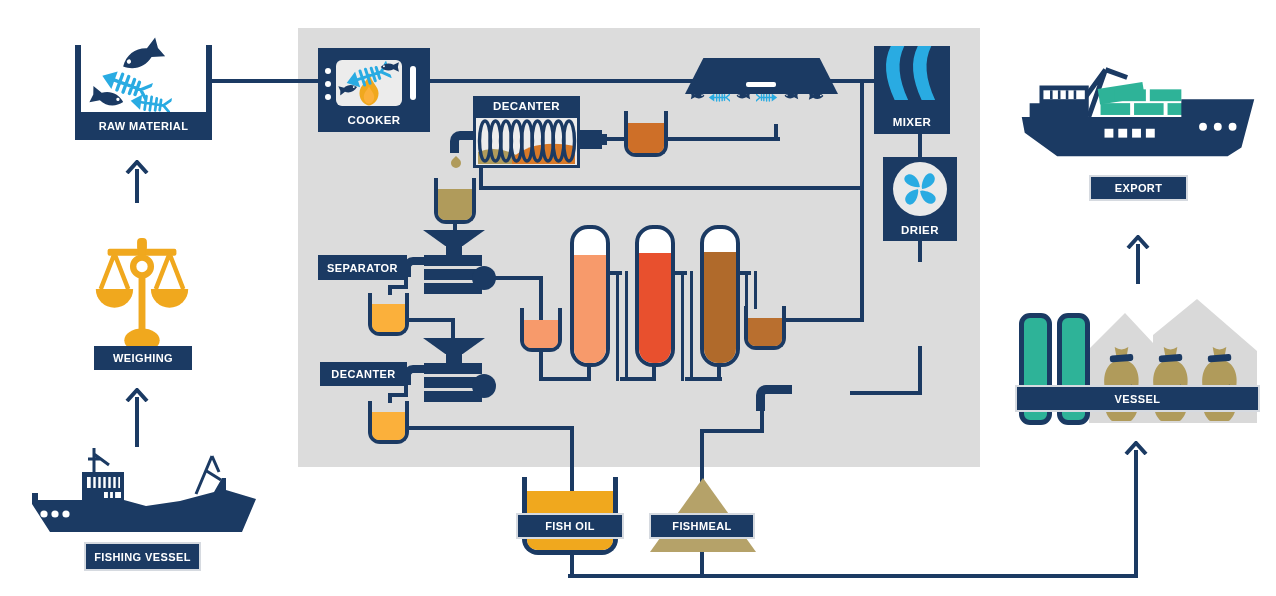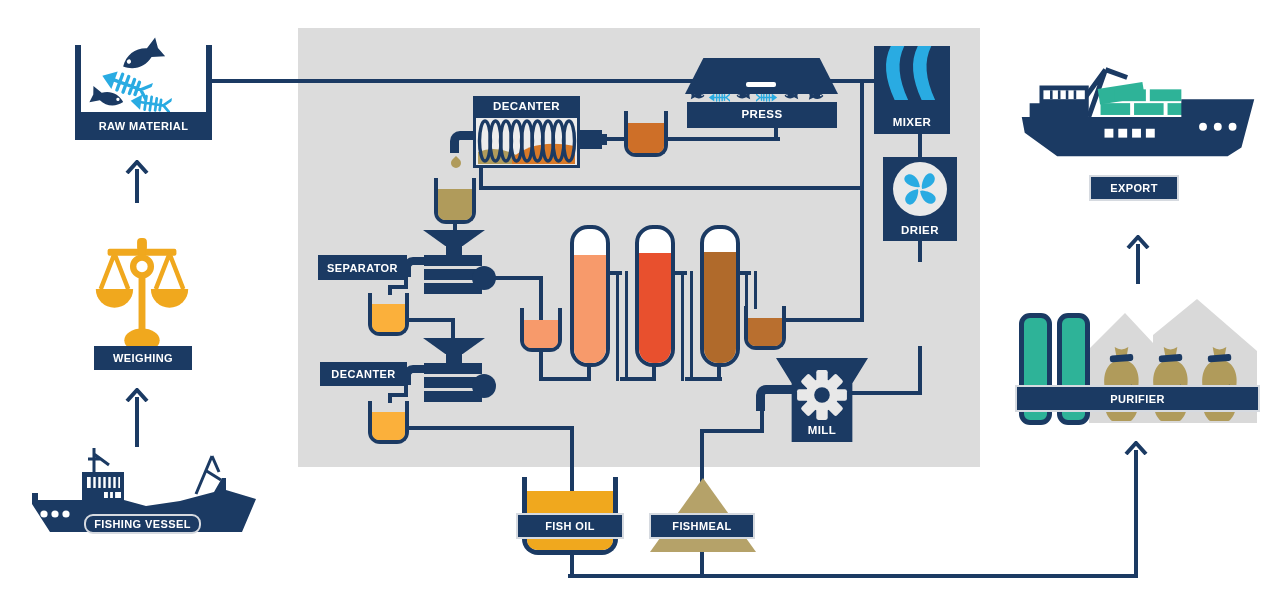--- a/index.html
+++ b/index.html
@@ -165,22 +165,44 @@
       <path d="M64,35 L64,46 M69,35 L69,46 M74,35 L74,46 M79,35 L79,46 M84,35 L84,46 M89,35 L89,46"></path>
     </g>
     <rect x="76" y="50" width="17" height="6" fill="#fff"></rect>
     <g stroke="#1b3a63" stroke-width="2.2">
         <path d="M81,50 L81,56 M86,50 L86,56"></path>
       </g>
     <circle cx="16" cy="72" r="3.6" fill="#fff"></circle>
       <circle cx="27" cy="72" r="3.6" fill="#fff"></circle>
       <circle cx="38" cy="72" r="3.6" fill="#fff"></circle>
   </svg>
-  <div class="lbl bordered" style="left:84px;top:514px;width:117px;height:20px;border-radius:9px;">FISHING VESSEL</div>
-
+  <div class="lbl bordered" style="left:84px;top:542px;width:117px;height:29px;">FISHING VESSEL</div>
+
+  <div class="navybox" style="left:318px;top:48px;width:112px;height:84px;">
+    <div class="abs" style="left:18px;top:12px;width:66px;height:46px;background:#ececec;border-radius:6px;overflow:hidden;">
+      <svg class="abs" style="left:20px;top:12px;width:26px;height:34px;" viewBox="0 0 30 38">
+        <path fill="#f0a81e" d="M15,0 C15,10 4,14 4,24 C4,33 11,38 15,38 C19,38 26,33 26,24 C26,16 18,12 15,0 Z"></path>
+        <path fill="#fbb03b" d="M15,16 C13,20 9,23 9,28 C9,33 12,36 15,36 C18,36 21,33 21,28 C21,24 17,20 15,16 Z"></path>
+      </svg>
+      <svg class="abs" style="left:8px;top:5px;width:46px;transform:rotate(-18deg);" viewBox="0 0 28 14">
+          <use href="#fish-skel" style="color:#29abe2"></use>
+        </svg>
+      <svg class="abs" style="left:2px;top:24px;width:20px;transform:scaleX(-1) rotate(12deg);" viewBox="0 0 28 14">
+          <use href="#fish-solid" fill="#1b3a63"></use>
+        </svg>
+      <svg class="abs" style="left:44px;top:2px;width:20px;" viewBox="0 0 28 14">
+          <use href="#fish-solid" fill="#1b3a63"></use>
+        </svg>
+    </div>
+    <div class="abs" style="left:7px;top:20px;width:6px;height:6px;border-radius:50%;background:#fff;"></div>
+    <div class="abs" style="left:7px;top:33px;width:6px;height:6px;border-radius:50%;background:#fff;"></div>
+    <div class="abs" style="left:7px;top:46px;width:6px;height:6px;border-radius:50%;background:#fff;"></div>
+    <div class="abs" style="left:92px;top:18px;width:6px;height:34px;border-radius:3px;background:#fff;"></div>
+    <div class="mlabel" style="bottom:6px;">COOKER</div>
+  </div>
 
   <div class="navybox" style="left:473px;top:96px;width:107px;height:72px;">
     <div class="mlabel" style="top:4px;">DECANTER</div>
     <div class="abs" style="left:3px;top:22px;width:101px;height:47px;background:#ececec;overflow:hidden;">
       <svg style="width:101px;height:47px;" viewBox="0 0 101 47">
         <path fill="#b09b5b" d="M2,46 L2,34 Q22,26 44,39 L44,46 Z"></path>
         <path fill="#d97927" d="M36,46 L36,40 Q58,20 99,28 L99,46 Z"></path>
         <g stroke="#1b3a63" stroke-width="3.4" fill="none">
           <ellipse cx="9" cy="23" rx="5.5" ry="20"></ellipse>
             <ellipse cx="19.5" cy="23" rx="5.5" ry="20"></ellipse>
@@ -214,23 +236,20 @@
     </svg>
   <svg class="abs" style="left:756px;top:92px;width:22px;transform:scaleX(-1);z-index:2;" viewBox="0 0 28 14">
       <use href="#fish-skel" style="color:#29abe2"></use>
     </svg>
   <svg class="abs" style="left:784px;top:92px;width:15px;z-index:2;" viewBox="0 0 28 14">
       <use href="#fish-solid" fill="#1b3a63"></use>
     </svg>
   <svg class="abs" style="left:808px;top:92px;width:16px;transform:scaleX(-1);z-index:2;" viewBox="0 0 28 14">
       <use href="#fish-solid" fill="#1b3a63"></use>
     </svg>
-  <div class="navybox" style="left:687px;top:102px;width:150px;height:26px;">
-    <div class="mlabel" style="top:6px;">PRESS</div>
-  </div>
 
   <div class="beaker" style="left:624px;top:111px;width:44px;height:46px;">
     <div class="liq" style="top:12px;background:var(--dkor);"></div>
   </div>
 
   <div class="navybox" style="left:874px;top:46px;width:76px;height:88px;overflow:hidden;">
     <svg class="abs" style="left:6px;top:0px;width:64px;height:54px;" viewBox="0 0 64 56">
       <path fill="#29abe2" d="M10,0 C2,16 4,34 14,56 L28,56 C18,34 16,16 24,0 Z"></path>
       <path fill="#29abe2" d="M38,0 C30,16 32,34 42,56 L56,56 C46,34 44,16 52,0 Z"></path>
     </svg>
@@ -288,33 +307,20 @@
   <div class="col" style="left:635px;top:225px;">
     <div class="liq" style="top:24px;background:var(--redor);"></div>
   </div>
   <div class="col" style="left:700px;top:225px;">
     <div class="liq" style="top:23px;background:var(--brown);"></div>
   </div>
   <div class="beaker" style="left:744px;top:306px;width:42px;height:44px;">
     <div class="liq" style="top:12px;background:#b96f2f;"></div>
   </div>
 
-  <div class="navybox" style="left:776px;top:358px;width:92px;height:84px;clip-path:polygon(0 0,100% 0,83% 30%,83% 100%,17% 100%,17% 30%);">
-    <svg class="abs" style="left:19px;top:10px;width:54px;height:54px;" viewBox="-26 -26 52 52">
-      <g fill="#e8e8e8">
-        <rect x="-5.5" y="-24" width="11" height="48" rx="2"></rect>
-        <rect x="-5.5" y="-24" width="11" height="48" rx="2" transform="rotate(45)"></rect>
-        <rect x="-5.5" y="-24" width="11" height="48" rx="2" transform="rotate(90)"></rect>
-        <rect x="-5.5" y="-24" width="11" height="48" rx="2" transform="rotate(135)"></rect>
-        <circle r="15.5"></circle>
-      </g>
-      <circle r="7.5" fill="#1b3a63"></circle>
-    </svg>
-    <div class="mlabel" style="bottom:6px;">MILL</div>
-  </div>
   <div class="elbow" style="left:756px;top:385px;width:36px;height:26px;"></div>
 
   <div class="abs" style="left:522px;top:477px;width:96px;height:78px;border:5px solid var(--navy);border-top:none;border-radius:0 0 16px 16px;z-index:4;">
     <div class="abs" style="left:0;right:0;bottom:0;top:14px;background:var(--gold);border-radius:0 0 10px 10px;"></div>
   </div>
   <div class="lbl bordered" style="left:516px;top:513px;width:108px;height:26px;">FISH OIL</div>
 
   <div class="tri" style="left:650px;top:478px;border-left:53px solid transparent;border-right:53px solid transparent;border-bottom:74px solid #b5a269;"></div>
   <div class="lbl bordered" style="left:649px;top:513px;width:106px;height:26px;">FISHMEAL</div>
 
@@ -341,21 +347,21 @@
     <path fill="#b09b5b" d="M23,15 C10,15 3,28 6,44 C2,62 9,76 14,78 L32,78 C37,76 44,62 40,44 C43,28 36,15 23,15 Z"></path>
     <rect x="11" y="10" width="24" height="7" rx="2.5" fill="#1b3a63" transform="rotate(-4 23 13)"></rect>
     <use href="#fish-solid" fill="#1b3a63" transform="translate(11,40) scale(0.85)"></use>
   </svg>
   <svg class="abs" style="left:1196px;top:345px;width:47px;height:78px;z-index:2;" viewBox="0 0 46 80">
     <path fill="#b09b5b" d="M16,2 q7,5 14,0 l-2,11 h-10 Z"></path>
     <path fill="#b09b5b" d="M23,15 C10,15 3,28 6,44 C2,62 9,76 14,78 L32,78 C37,76 44,62 40,44 C43,28 36,15 23,15 Z"></path>
     <rect x="11" y="10" width="24" height="7" rx="2.5" fill="#1b3a63" transform="rotate(-4 23 13)"></rect>
     <use href="#fish-solid" fill="#1b3a63" transform="translate(11,40) scale(0.85)"></use>
   </svg>
-  <div class="lbl bordered" style="left:1015px;top:385px;width:245px;height:27px;">PURIFIER</div>
+  <div class="lbl bordered" style="left:1015px;top:385px;width:245px;height:27px;">VESSEL</div>
 
   <div>
     <div class="pv" style="left:1136px;top:244px;height:40px;"></div>
     <svg class="abs" style="left:1126px;top:235px;width:24px;height:14px;" viewBox="0 0 24 14">
       <polyline points="2,13 12,2 22,13" fill="none" stroke="#1b3a63" stroke-width="4"></polyline>
       </svg>
   </div>
 
   <svg class="abs" style="left:1008px;top:46px;width:260px;height:132px;" viewBox="0 0 260 134">
     <g stroke="#1b3a63" stroke-width="5" fill="none">
@@ -378,15 +384,15 @@
     <g fill="#fff">
       <rect x="96" y="84" width="9" height="9"></rect>
         <rect x="110" y="84" width="9" height="9"></rect>
       <rect x="124" y="84" width="9" height="9"></rect>
         <rect x="138" y="84" width="9" height="9"></rect>
       <circle cx="196" cy="82" r="4"></circle>
         <circle cx="211" cy="82" r="4"></circle>
         <circle cx="226" cy="82" r="4"></circle>
     </g>
   </svg>
-  <div class="lbl bordered" style="left:1089px;top:175px;width:90px;height:26px;">EXPORT</div>
+  <div class="lbl bordered" style="left:1089px;top:175px;width:99px;height:26px;">EXPORT</div>
 
 </div>
 
 </body></html>

